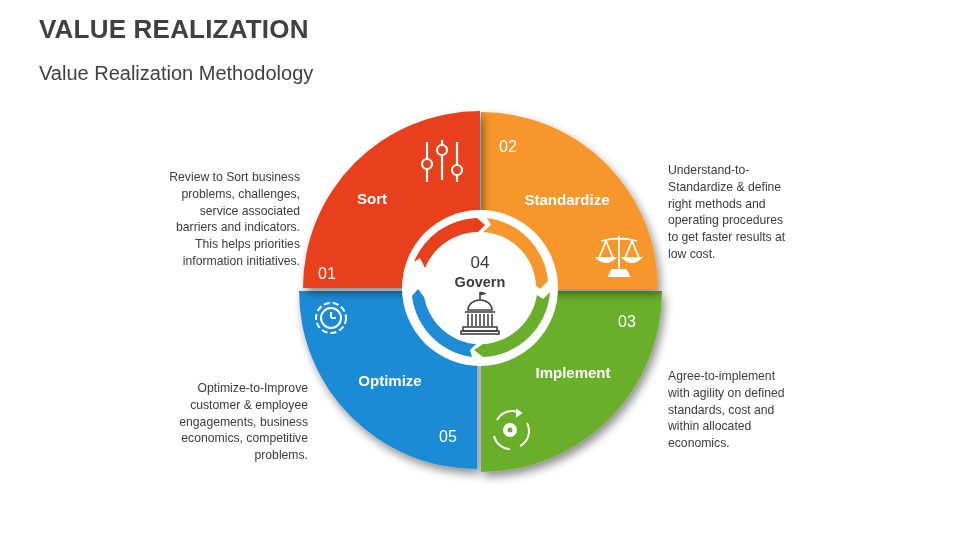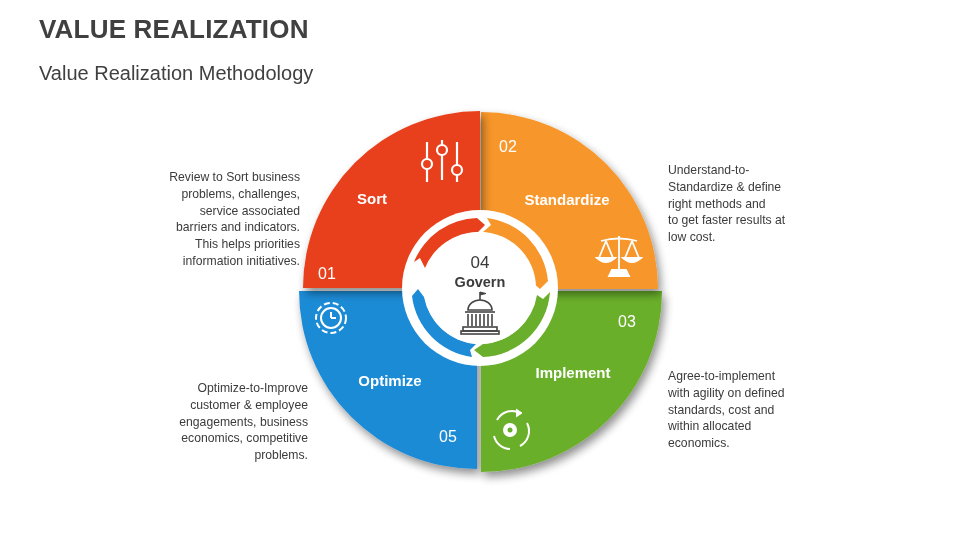--- a/index.html
+++ b/index.html
@@ -28,20 +28,21 @@
   <div>service associated</div>
   <div>barriers and indicators.</div>
   <div>This helps priorities</div>
   <div>information initiatives.</div>
 </div>
 
 <div class="desc left-align" style="left:668px; top:162px; width:160px;">
   <div>Understand-to-</div>
   <div>Standardize &amp; define</div>
   <div>right methods and</div>
+  <div>operating procedures</div>
   <div>to get faster results at</div>
   <div>low cost.</div>
 </div>
 
 <div class="desc left-align" style="left:668px; top:368px; width:160px;">
   <div>Agree-to-implement</div>
   <div>with agility on defined</div>
   <div>standards, cost and</div>
   <div>within allocated</div>
   <div>economics.</div>

